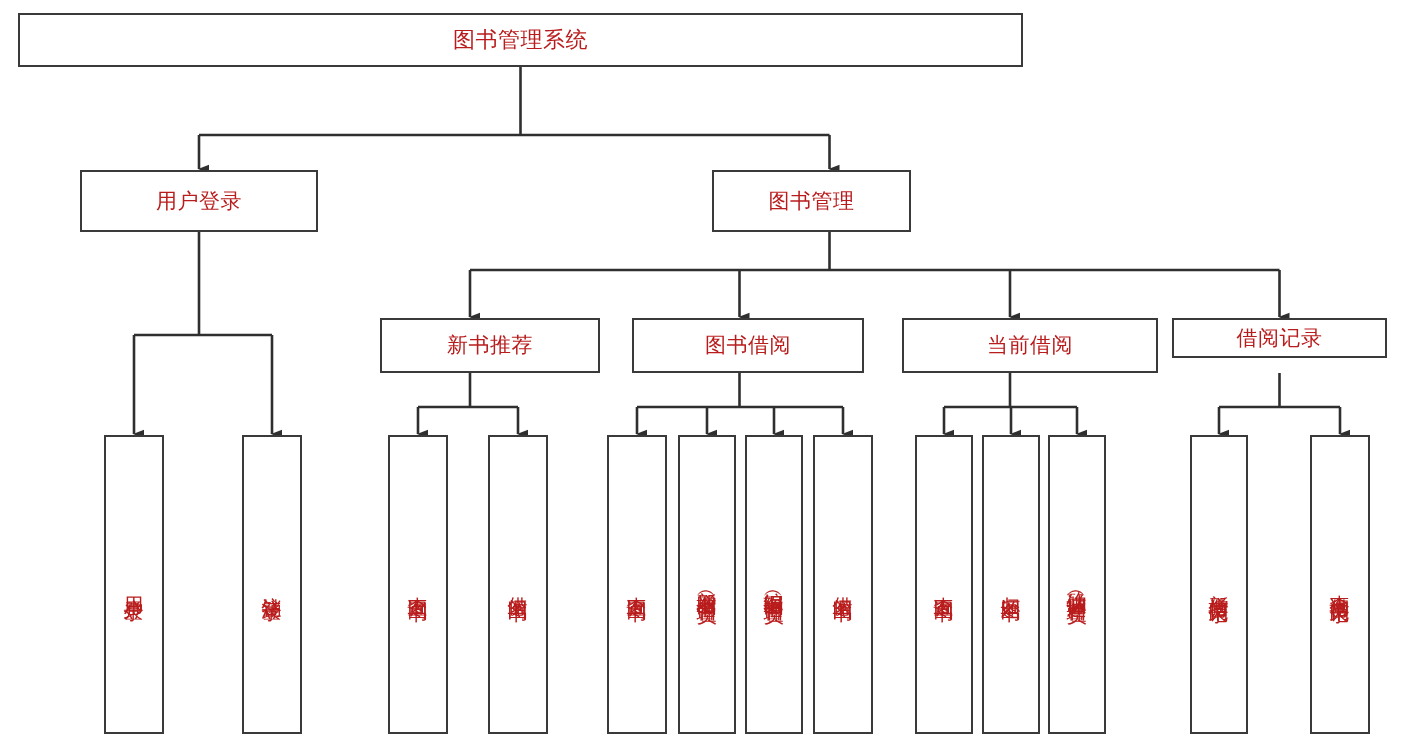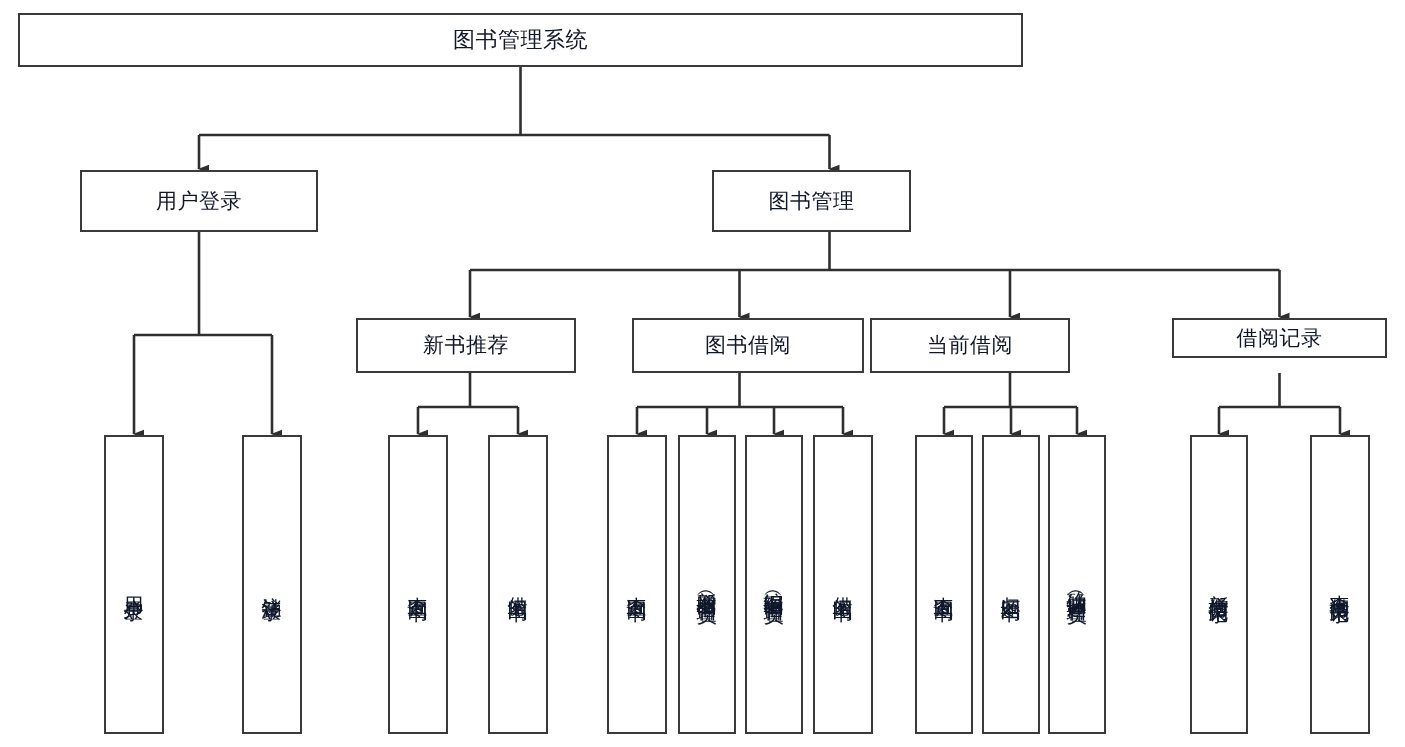--- a/index.html
+++ b/index.html
@@ -29,21 +29,21 @@
     position: absolute;
     box-sizing: border-box;
     background: #ffffff;
     border: 2px solid #3a3a3a;
     display: flex;
     align-items: center;
     justify-content: center;
     overflow: hidden;
   }
   .node-label {
-    color: #0f172a;
+    color: #b91c1c;
     font-size: 21px;
     line-height: 1.18;
     letter-spacing: 0.5px;
     white-space: nowrap;
     text-align: center;
   }
   .node-box.vertical .node-label {
     writing-mode: vertical-rl;
     text-orientation: upright;
     font-size: 20px;
@@ -113,27 +113,27 @@
   <div id="node-layer">
       <div class="node-box root" style="left: 18px; top: 13px; width: 1005px; height: 54px;">
         <span class="node-label">图书管理系统</span>
       </div>
       <div class="node-box" style="left: 80px; top: 170px; width: 238px; height: 62px;">
         <span class="node-label">用户登录</span>
       </div>
       <div class="node-box" style="left: 712px; top: 170px; width: 199px; height: 62px;">
         <span class="node-label">图书管理</span>
       </div>
-      <div class="node-box" style="left: 356px; top: 318px; width: 220px; height: 55px;">
+      <div class="node-box" style="left: 380px; top: 318px; width: 220px; height: 55px;">
         <span class="node-label">新书推荐</span>
       </div>
       <div class="node-box" style="left: 632px; top: 318px; width: 232px; height: 55px;">
         <span class="node-label">图书借阅</span>
       </div>
-      <div class="node-box" style="left: 870px; top: 318px; width: 200px; height: 55px;">
+      <div class="node-box" style="left: 902px; top: 318px; width: 256px; height: 55px;">
         <span class="node-label">当前借阅</span>
       </div>
       <div class="node-box" style="left: 1172px; top: 318px; width: 215px; height: 40px;">
         <span class="node-label">借阅记录</span>
       </div>
       <div class="node-box vertical" style="left: 104px; top: 435px; width: 60px; height: 299px;">
         <span class="node-label">用户登录</span>
       </div>
       <div class="node-box vertical" style="left: 242px; top: 435px; width: 60px; height: 299px;">
         <span class="node-label">注销登录</span>

